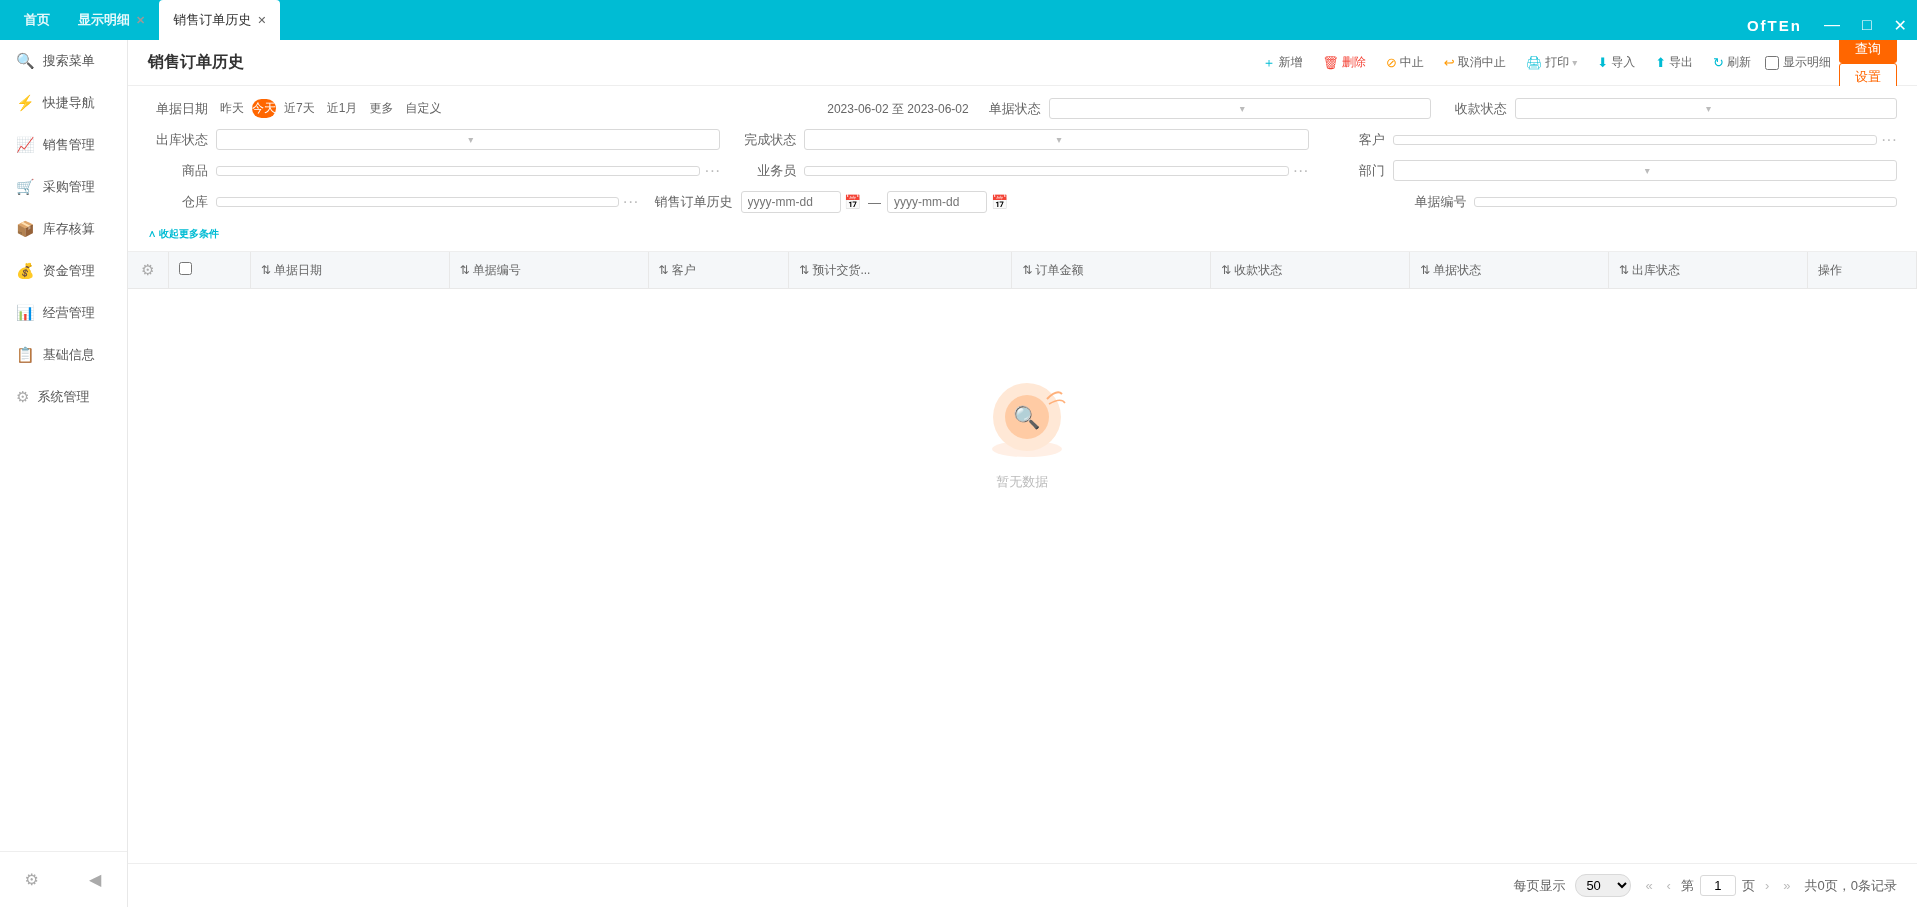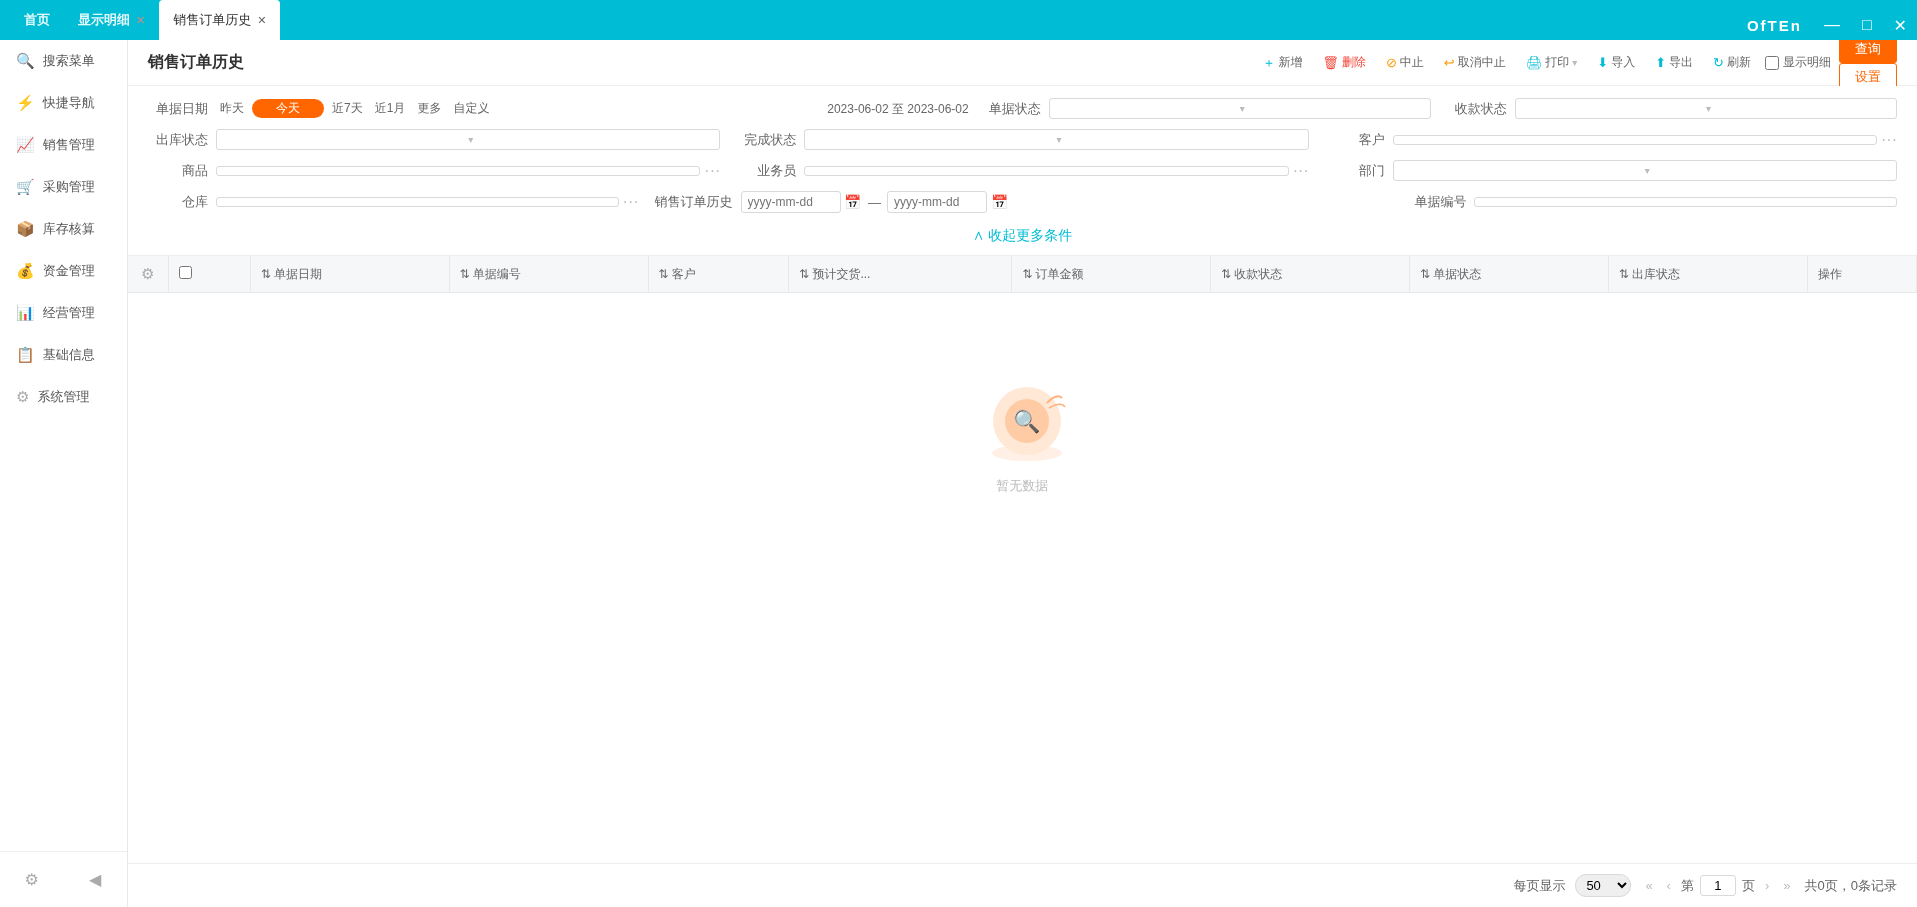--- a/index.html
+++ b/index.html
@@ -42,30 +42,30 @@
     .btn-group-right { display: flex; flex-direction: column; }
 
     
     .filter-area { background: #fff; padding: 12px 20px 6px; border-bottom: 1px solid #eee; flex-shrink: 0; }
     .filter-row { display: flex; align-items: center; margin-bottom: 10px; flex-wrap: nowrap; gap: 0; }
     .filter-item { display: flex; align-items: center; flex: 1; min-width: 0; }
     .filter-label { color: #666; font-size: 13px; white-space: nowrap; margin-right: 8px; min-width: 60px; text-align: right; }
     .filter-control { flex: 1; display: flex; align-items: center; }
     .date-btns { display: flex; align-items: center; gap: 4px; }
     .date-btn { font-size: 12px; color: #666; cursor: pointer; padding: 1px 4px; border-radius: 2px; }
-    .date-btn.active { background: #ff6600; color: #fff; border-radius: 10px; padding: 1px 24px; }
+    .date-btn.active { background: #ff6600; color: #fff; border-radius: 10px; padding: 1px 0; }
     .date-range { font-size: 12px; color: #666; margin-top: 2px; }
     .filter-select { display: flex; align-items: center; flex: 1; border: 1px solid #d9d9d9; border-radius: 3px; padding: 4px 8px; background: #fff; cursor: pointer; min-width: 140px; }
     .filter-select span { flex: 1; color: #bbb; font-size: 12px; }
     .filter-select .arrow { color: #bbb; font-size: 10px; }
     .filter-dots { color: #bbb; cursor: pointer; font-size: 16px; margin-left: 4px; }
     .date-input { border: 1px solid #d9d9d9; border-radius: 3px; padding: 4px 8px; font-size: 12px; color: #bbb; background: #fff; min-width: 100px; }
     .date-dash { margin: 0 6px; color: #666; }
     .date-cal { color: #bbb; font-size: 14px; cursor: pointer; margin-left: 4px; }
-    .collapse-row { text-align: center; padding: 4px 0; color: #00bcd4; font-size: 14px; cursor: pointer; }
+    .collapse-row { text-align: left; padding: 4px 0; color: #00bcd4; font-size: 10px; cursor: pointer; font-weight: bold; }
 
     
     .table-wrapper { flex: 1; overflow: auto; background: #fff; margin: 0; }
     .data-table { width: 100%; border-collapse: collapse; }
     .data-table th { background: #f5f7f9; border-bottom: 1px solid #e8e8e8; border-right: 1px solid #e8e8e8; padding: 9px 10px; font-size: 12px; color: #666; white-space: nowrap; font-weight: normal; text-align: left; }
     .data-table th:first-child { width: 40px; text-align: center; }
     .data-table td { border-bottom: 1px solid #f0f0f0; padding: 9px 10px; font-size: 12px; color: #666; }
     .settings-icon { color: #aaa; cursor: pointer; font-size: 15px; }
     .col-sort { display: flex; align-items: center; gap: 3px; cursor: pointer; }
 

